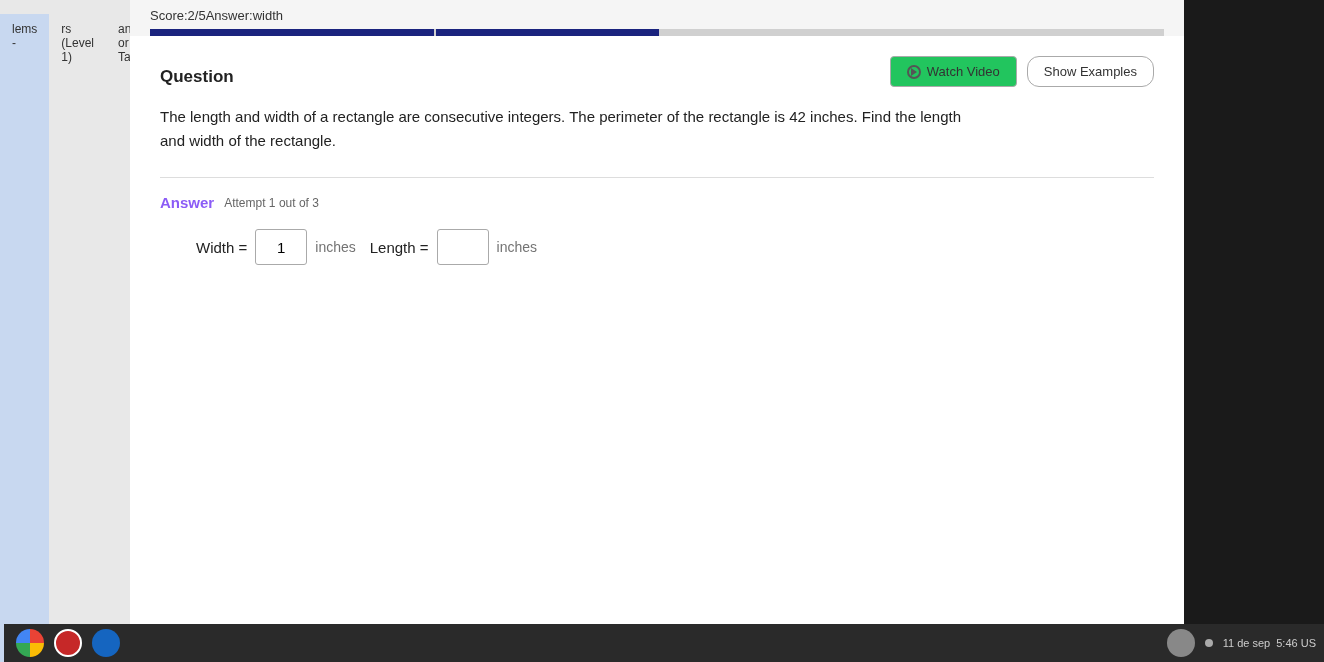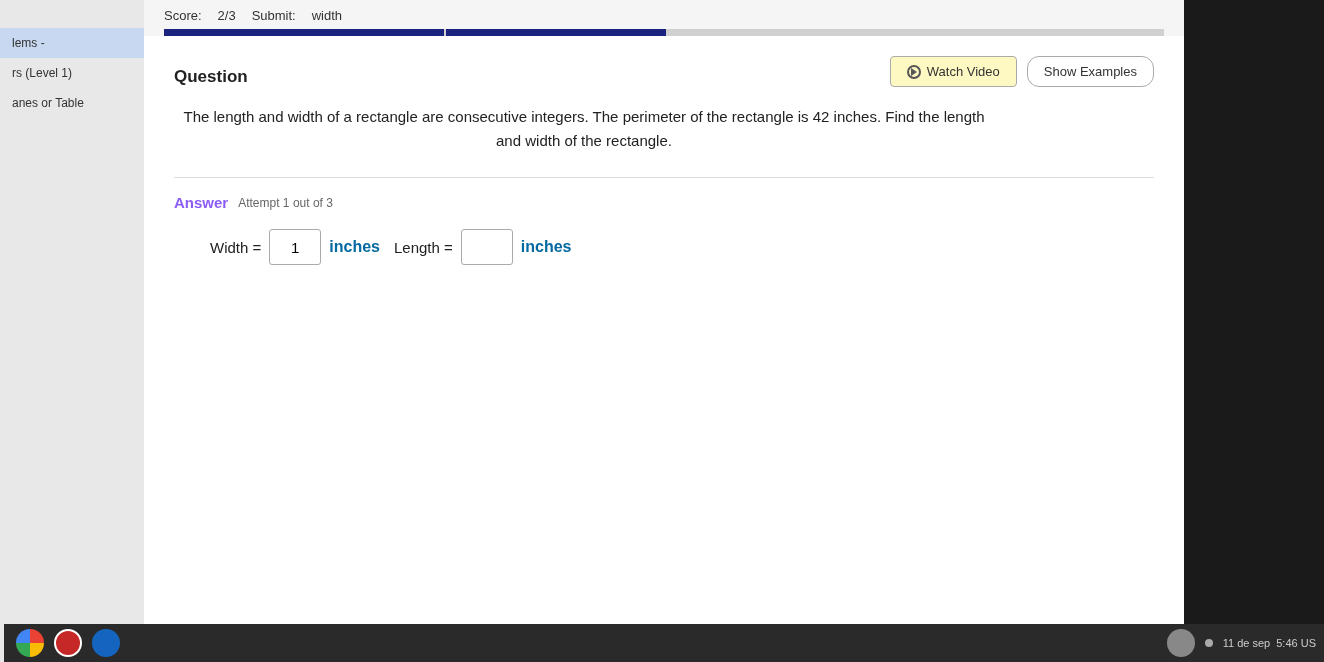--- a/index.html
+++ b/index.html
@@ -8,26 +8,25 @@
       background: #2a2a2a;
       font-family: Arial, sans-serif;
       width: 1324px;
       height: 662px;
       overflow: hidden;
       display: flex;
     }
 
     
     .sidebar {
-      width: 144px;
+      width: 130px;
       background: #e8e8e8;
       height: 100%;
       display: flex;
-      flex-direction: column;
-      padding-top: 28px;
+      padding-top: 14px;
       flex-shrink: 0;
     }
 
     .sidebar-item {
       padding: 8px 12px;
       font-size: 12px;
       color: #333;
       cursor: pointer;
     }
 
@@ -50,21 +49,21 @@
 
     
     .score-area {
       background: #f5f5f5;
       padding: 8px 20px 0 20px;
     }
 
     .score-line {
       display: flex;
       align-items: center;
-      gap: 16px;
+      gap: 0;
       font-size: 13px;
       color: #333;
       margin-bottom: 6px;
     }
 
     .progress-bar-container {
       height: 7px;
       background: #d0d0d0;
       width: 100%;
       display: flex;
@@ -108,21 +107,21 @@
       color: #222;
     }
 
     .header-buttons {
       display: flex;
       gap: 10px;
     }
 
     .btn-watch-video {
       border: 1px solid #aaa;
-      background: #fef9c3;
+      background: #22c55e;
       padding: 7px 16px;
       font-size: 13px;
       cursor: pointer;
       border-radius: 4px;
       display: flex;
       align-items: center;
       gap: 6px;
       color: #333;
     }
 
@@ -155,21 +154,20 @@
       border-left: 6px solid #555;
       margin-left: 1px;
     }
 
     .question-text {
       font-size: 15px;
       color: #222;
       line-height: 1.6;
       margin-bottom: 24px;
       max-width: 820px;
-      text-align: center;
     }
 
     .divider {
       border: none;
       border-top: 1px solid #ddd;
       margin: 10px 0 16px 0;
     }
 
     .answer-section {
       margin-top: 10px;
@@ -218,23 +216,22 @@
       border: 1px solid #aaa;
       border-radius: 3px;
       font-size: 15px;
       text-align: center;
       padding: 4px;
       outline: none;
       background: #fff;
     }
 
     .field-unit {
-      font-size: 16px;
-      color: #0369a1;
-      font-weight: bold;
+      font-size: 14px;
+      color: #737373;
     }
 
     .btn-submit {
       background: #1565c0;
       color: #fff;
       border: none;
       padding: 10px 22px;
       font-size: 14px;
       border-radius: 4px;
       cursor: pointer;
@@ -336,22 +333,22 @@
       <span>Log Out</span>
     </div>
   </div>
 </div>
 
 <div class="main">
 
   <div class="score-area">
     <div class="score-line">
       <span>Score:</span>
-      <span>2/3</span>
-      <span>Submit:</span>
+      <span>2/5</span>
+      <span>Answer:</span>
       <span>width</span>
     </div>
     <div class="progress-bar-container">
       <div class="progress-segment-filled" style="width:28%"></div>
       <div class="progress-segment-filled-2" style="width:22%"></div>
       <div class="progress-segment-empty"></div>
     </div>
   </div>
 
   <div class="question-area">

